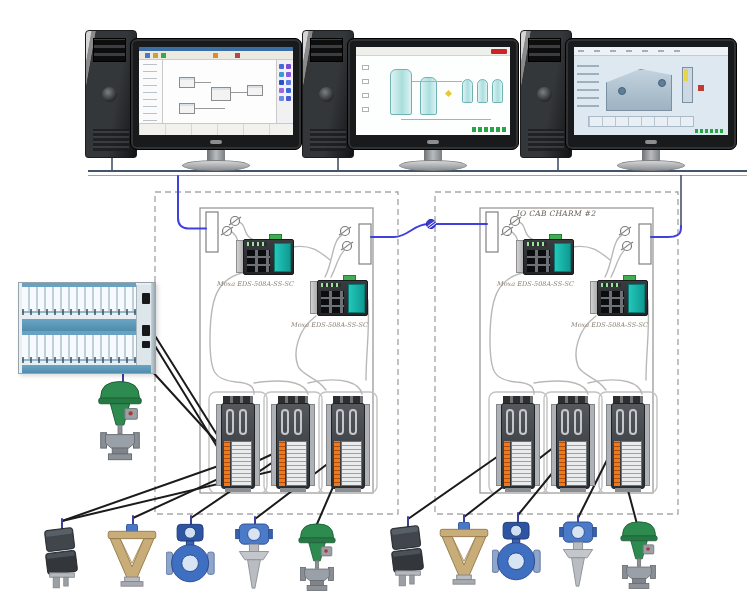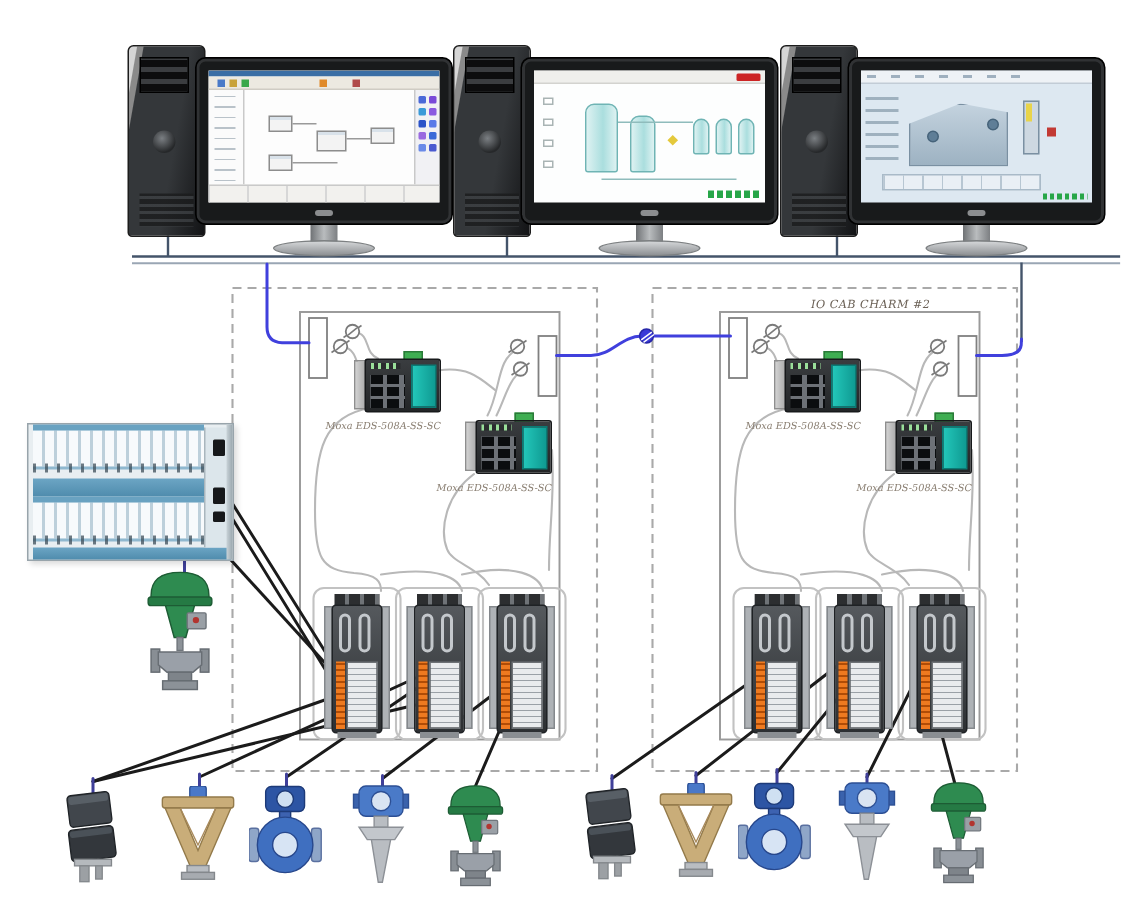--- a/index.html
+++ b/index.html
@@ -396,21 +396,21 @@
     <div class="rack-dots" style="top:74px;"></div>
     <div class="rack-bot"></div>
     <div class="rack-right">
       <div class="rr-blk" style="left:5px;top:8px;"></div>
       <div class="rr-blk" style="left:5px;top:40px;"></div>
       <div class="rr-blk" style="left:5px;top:56px;height:7px;"></div>
     </div>
     <div class="rack-edge"></div>
   </div>
 
-  <div class="cab-label" style="left:435px;top:198px;margin-left:24px;">IO CAB CHARM #2</div>
+  <div class="cab-label" style="left:435px;top:209px;">IO CAB CHARM #2</div>
 
   <div class="moxa" style="left:236px;top:234px;">
     <div class="mx-green"></div>
       <div class="mx-side"></div>
       <div class="mx-body"></div>
     <div class="mx-teal"></div>
       <div class="mx-led"></div>
       <div class="mx-ports"></div>
   </div>
   <div class="mx-label" style="left:217px;top:280px;">Moxa EDS-508A-SS-SC</div>

